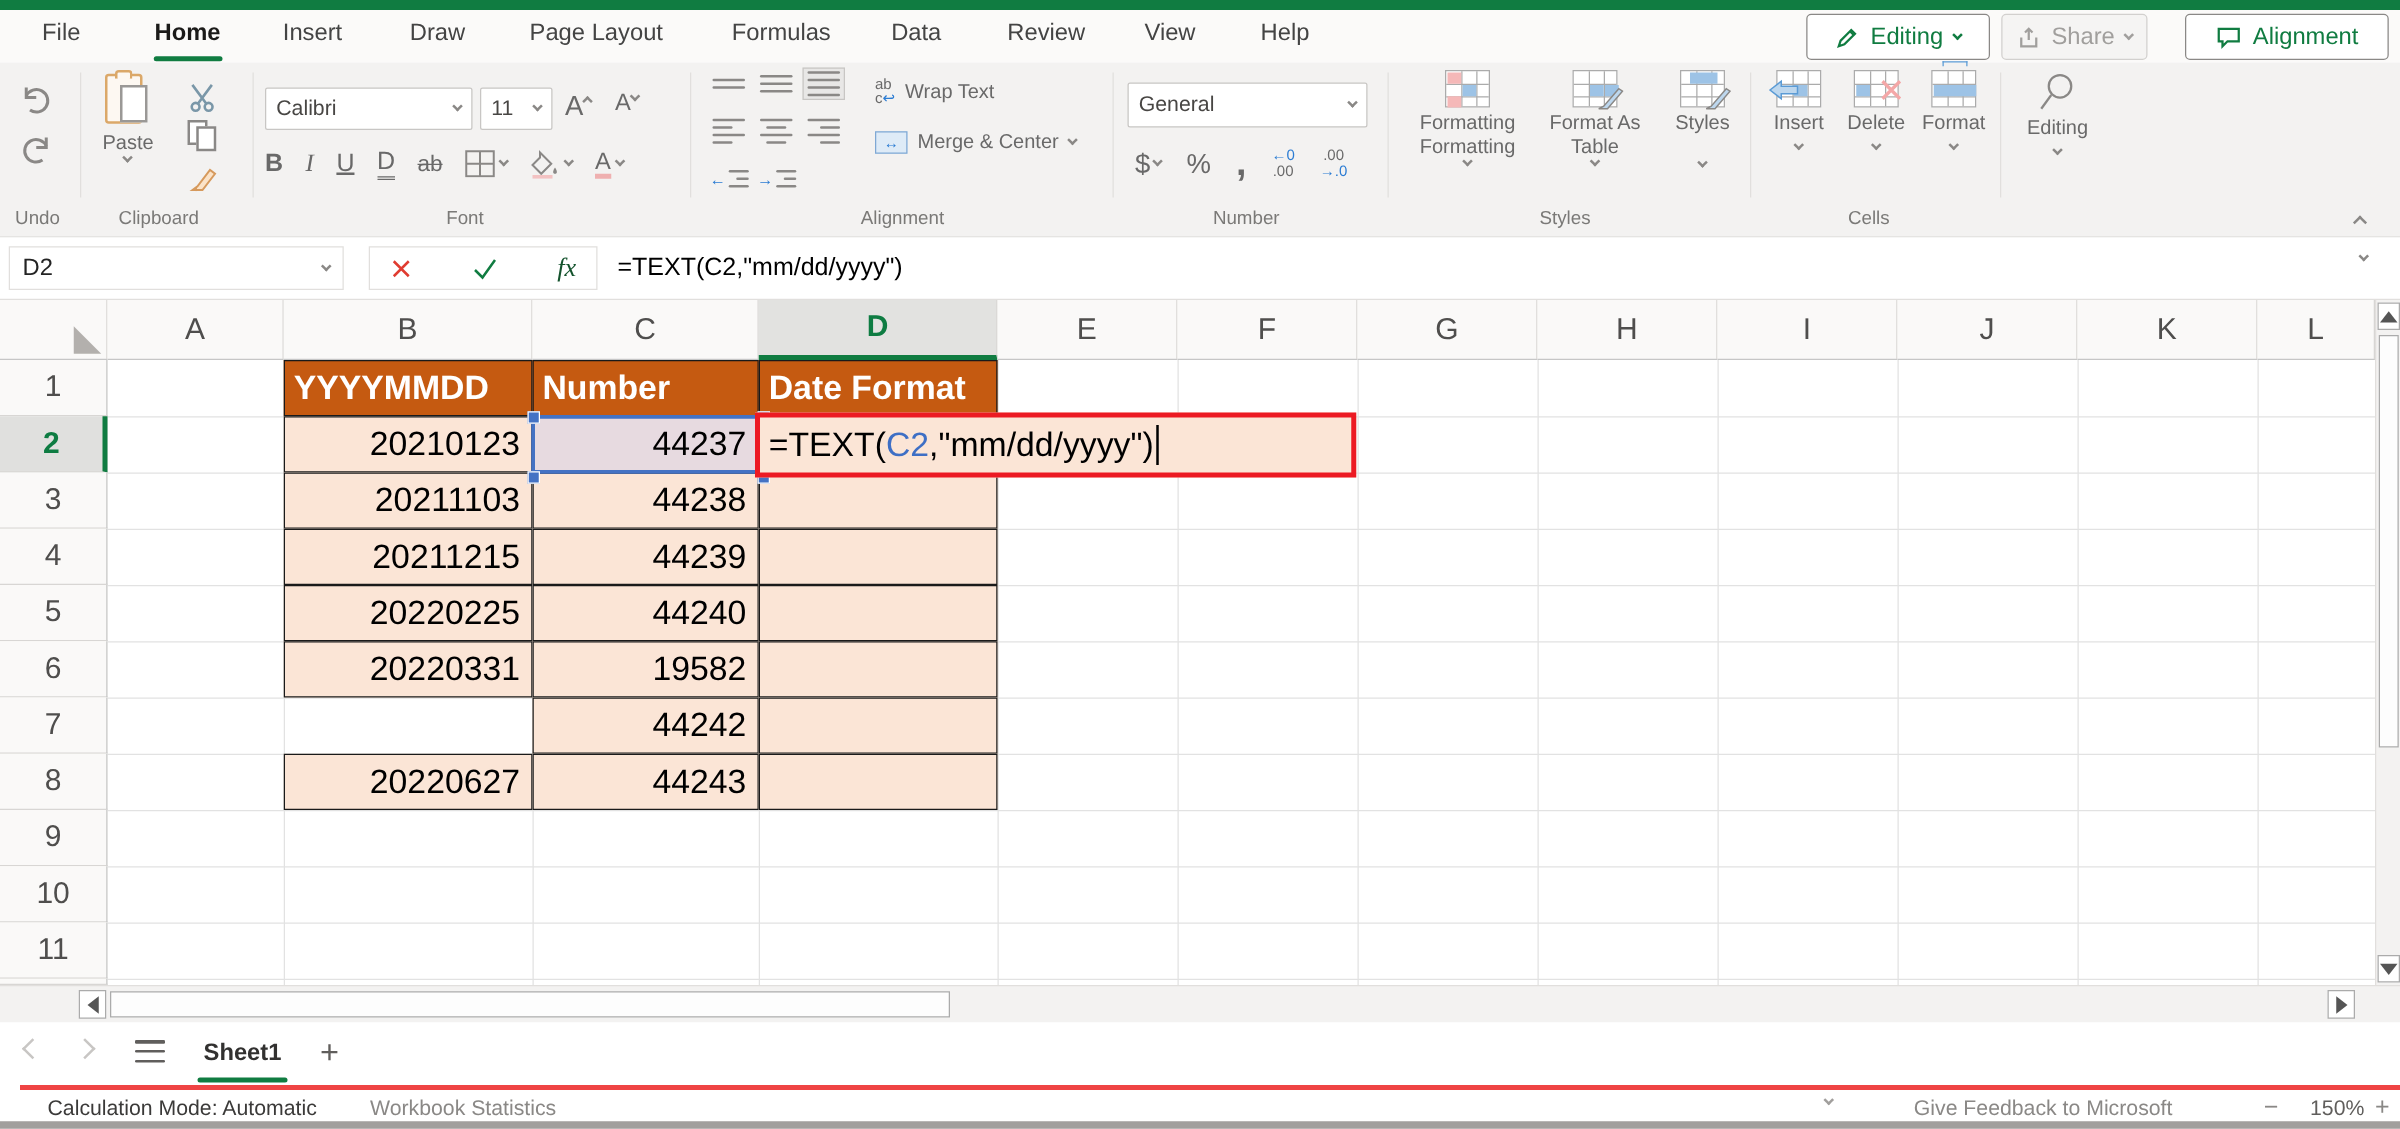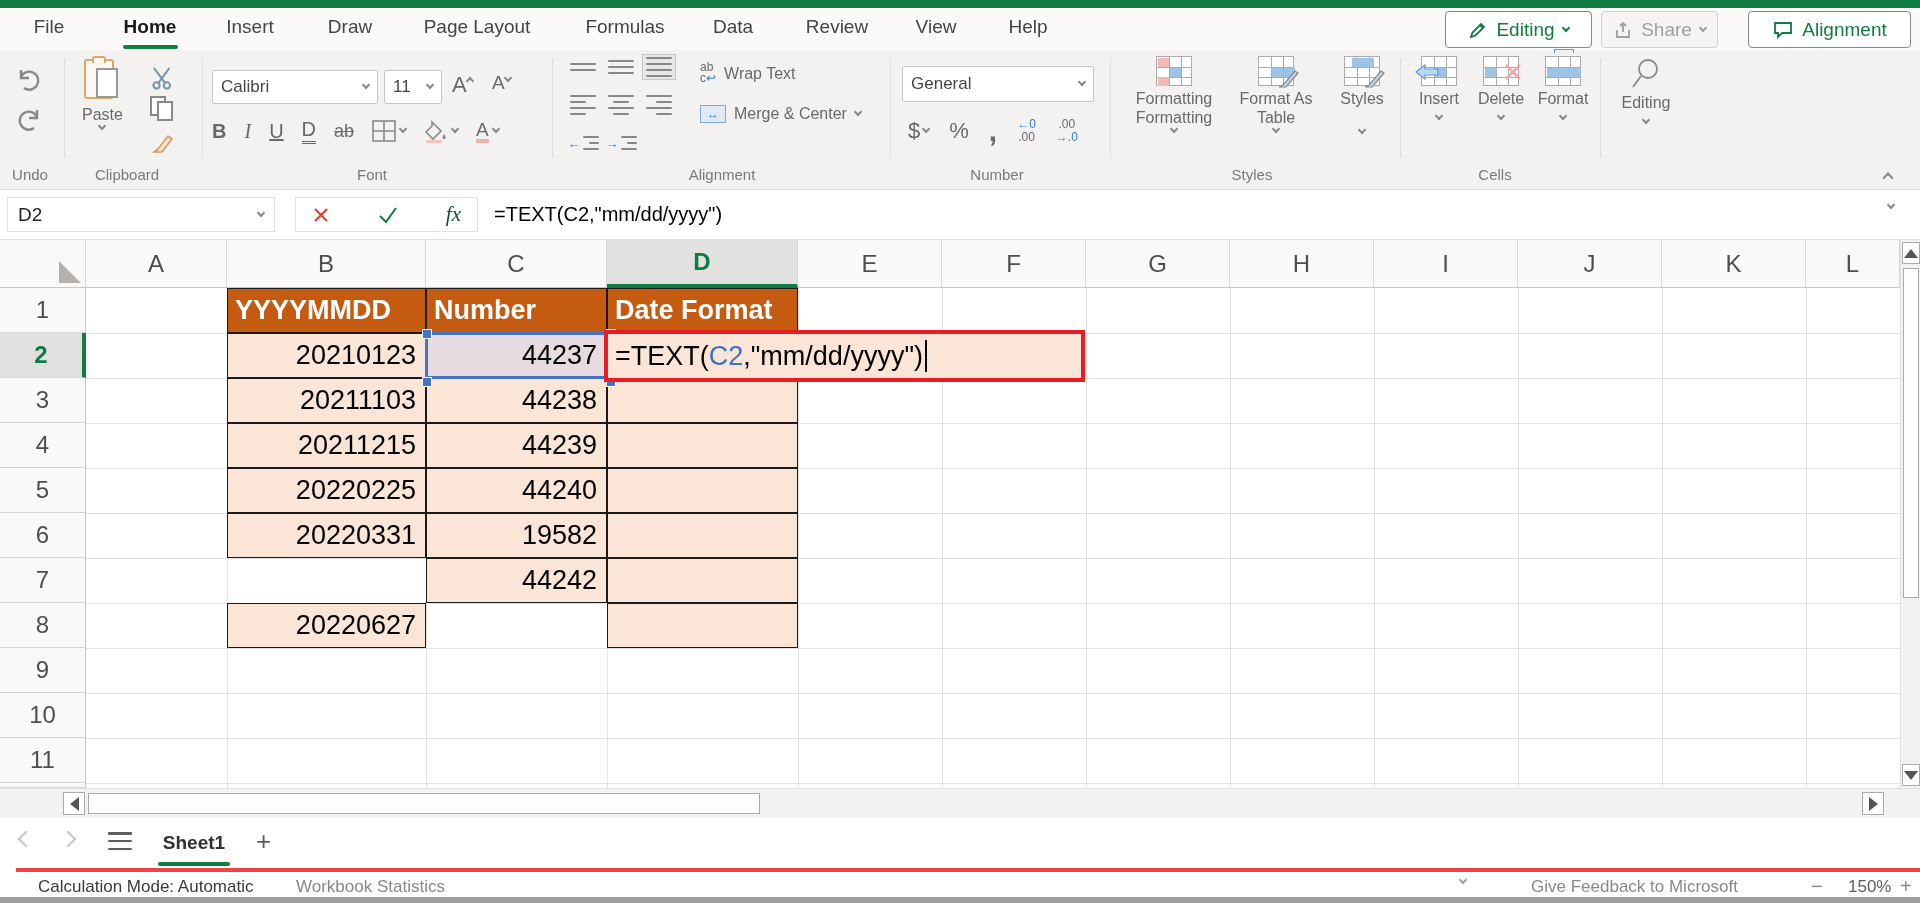--- a/index.html
+++ b/index.html
@@ -528,20 +528,21 @@
     <div class="g-cell g-td" style="left:607px;top:183px;width:191px;height:45px"></div>
     <div class="g-cell g-td" style="left:227px;top:228px;width:199px;height:45px">20220225</div>
     <div class="g-cell g-td" style="left:426px;top:228px;width:181px;height:45px">44240</div>
     <div class="g-cell g-td" style="left:607px;top:228px;width:191px;height:45px"></div>
     <div class="g-cell g-td" style="left:227px;top:273px;width:199px;height:45px">20220331</div>
     <div class="g-cell g-td" style="left:426px;top:273px;width:181px;height:45px">19582</div>
     <div class="g-cell g-td" style="left:607px;top:273px;width:191px;height:45px"></div>
     <div class="g-cell g-td" style="left:426px;top:318px;width:181px;height:45px">44242</div>
     <div class="g-cell g-td" style="left:607px;top:318px;width:191px;height:45px"></div>
     <div class="g-cell g-td" style="left:227px;top:363px;width:199px;height:45px">20220627</div>
+    <div class="g-cell g-td" style="left:426px;top:363px;width:181px;height:45px">44243</div>
     <div class="g-cell g-td" style="left:607px;top:363px;width:191px;height:45px"></div>
     <div id="ref-overlay" style="left: 425px; top: 92px; width: 183px; height: 47px;">
       <span class="hdl" style="left: -6px; top: -6px;"></span>
       <span class="hdl" style="left: 178px; top: -6px;"></span>
       <span class="hdl" style="left: -6px; top: 42px;"></span>
       <span class="hdl" style="left: 178px; top: 42px;"></span>
     </div>
     <div id="edit-box" style="left: 604px; top: 90px; width: 481px; height: 52px;"><span>=TEXT(</span><span class="ref">C2</span><span>,"mm/dd/yyyy")</span><span class="caret"></span></div>
   </div>
 

